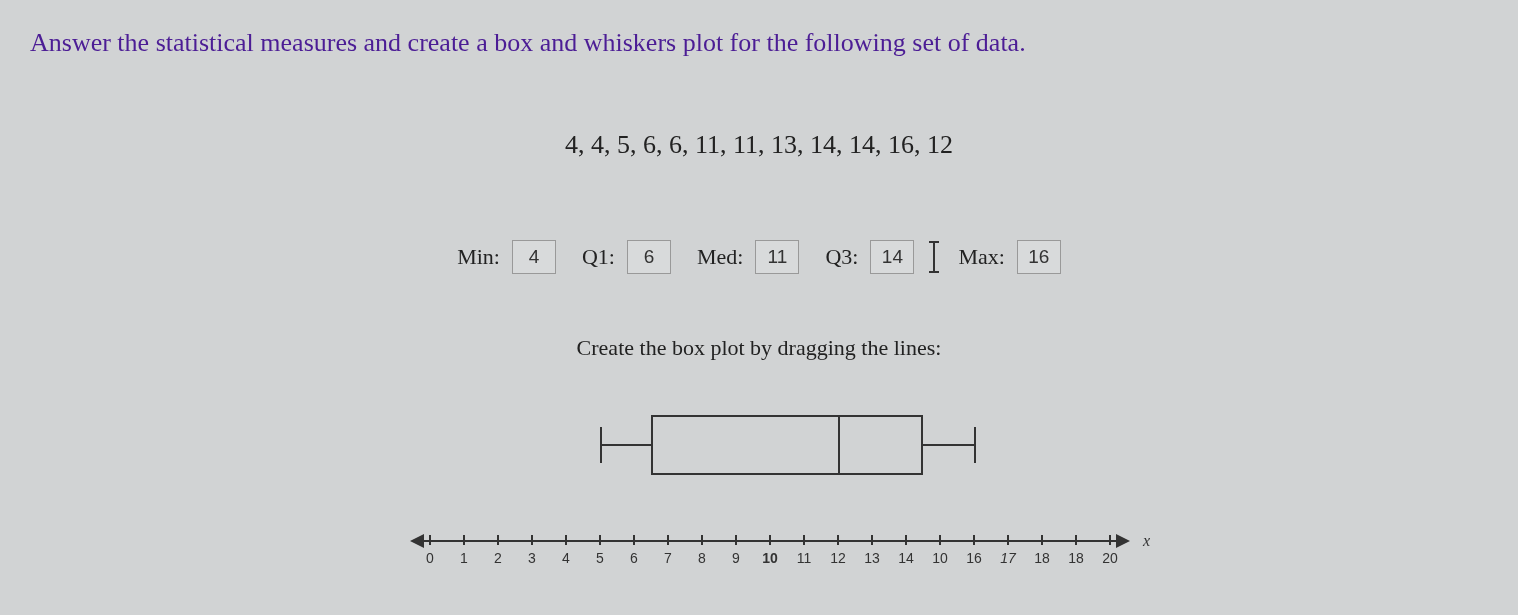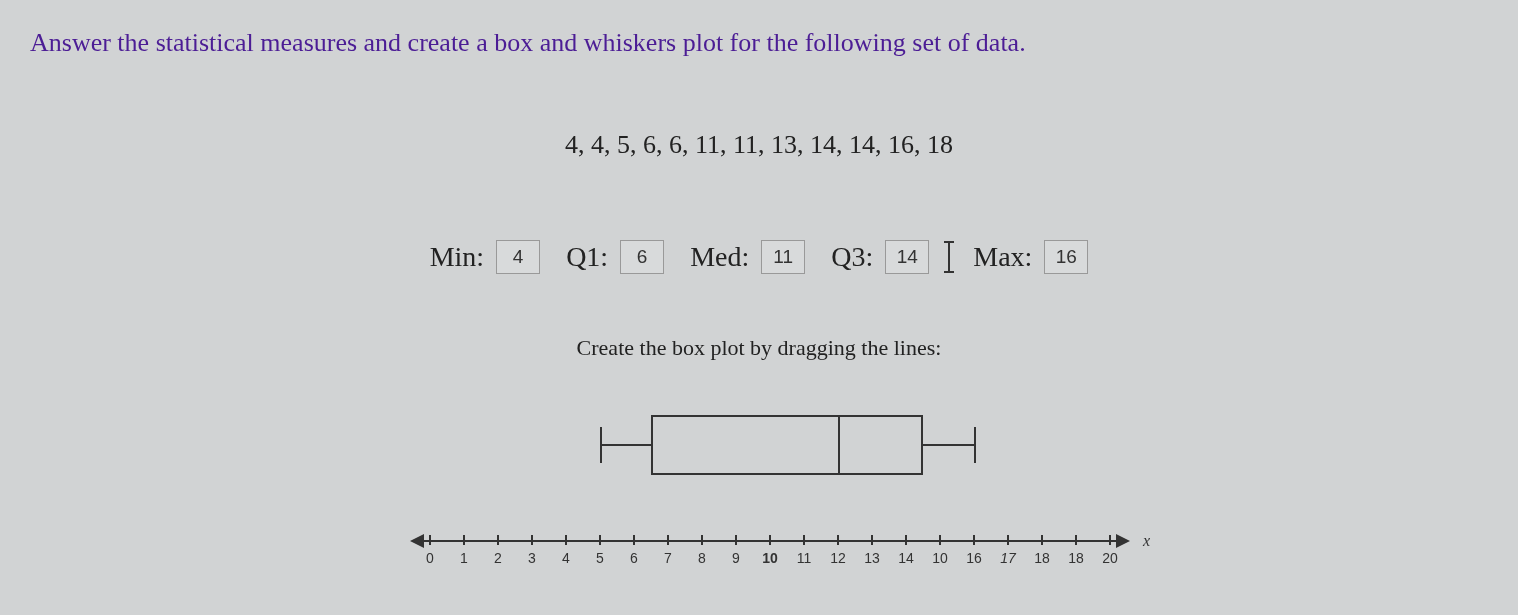--- a/index.html
+++ b/index.html
@@ -38,21 +38,21 @@
       left: 0;
       right: 0;
       display: flex;
       justify-content: center;
       align-items: center;
       gap: 12px;
       font-size: 22px;
       color: #222;
     }
     .stat-label {
-      font-size: 28px;
+      font-size: 22px;
       text-align: right;
     }
     .stat-input {
       display: inline-flex;
       align-items: center;
       justify-content: center;
       min-width: 44px;
       height: 34px;
       border: 1px solid #999;
       background: #d8dadb;
@@ -207,21 +207,21 @@
       font-style: italic;
       font-family: 'Times New Roman', serif;
       color: #333;
     }
   </style>
 </head>
 <body>
 
 <div class="instruction">Answer the statistical measures and create a box and whiskers plot for the following set of data.</div>
 
-<div class="data-set">4, 4, 5, 6, 6, 11, 11, 13, 14, 14, 16, 18</div>
+<div class="data-set">4, 4, 5, 6, 6, 11, 11, 13, 14, 14, 16, 12</div>
 
 <div class="stats-row">
   <span class="stat-label">Min:</span>
   <span class="stat-input">4</span>
 
   <span class="stat-label">Q1:</span>
   <span class="stat-input">6</span>
 
   <span class="stat-label">Med:</span>
   <span class="stat-input">11</span>

